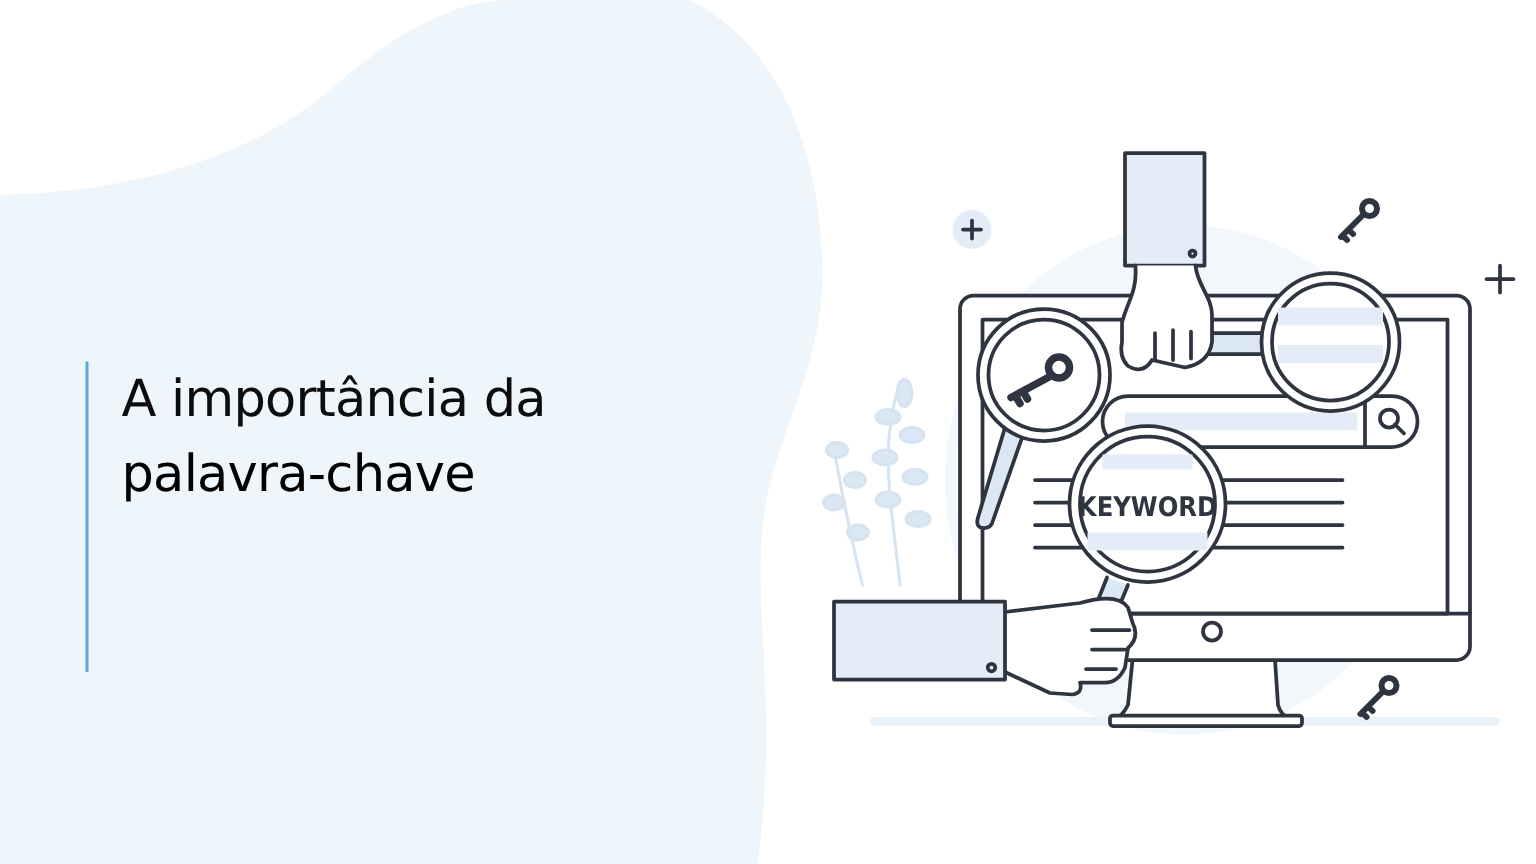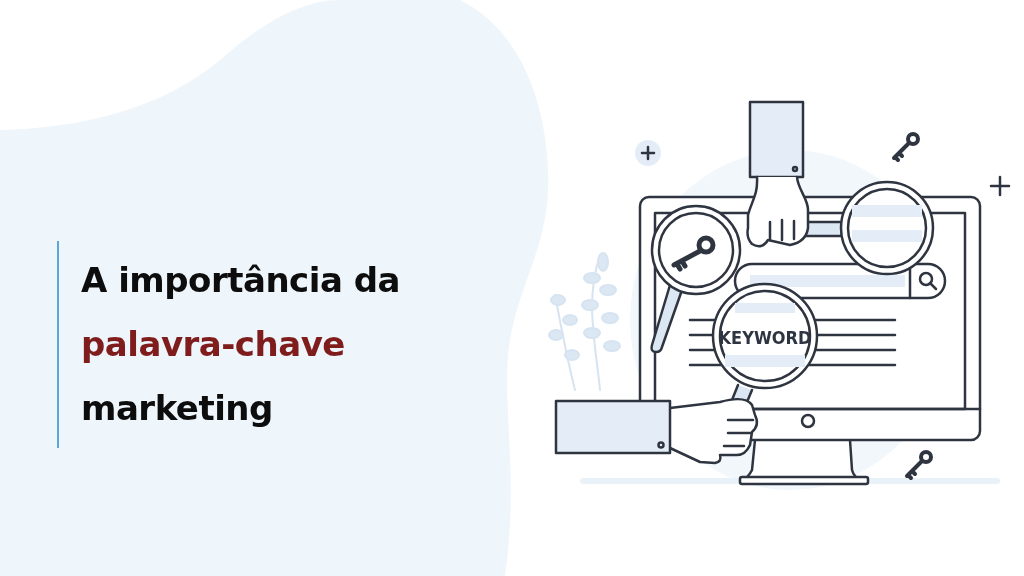--- a/index.html
+++ b/index.html
@@ -1,36 +1,35 @@
 <!DOCTYPE html>
 <html><head>
 <meta charset="utf-8">
 <style>
   html,body{margin:0;padding:0;}
   body{width:1024px;height:576px;overflow:hidden;background:#ffffff;position:relative;font-family:"DejaVu Sans","Liberation Sans",sans-serif;}
   .bg{position:absolute;left:0;top:0;width:1024px;height:576px;}
   .title-block{position:absolute;left:57px;top:241px;height:207px;border-left:2px solid #5aa7d8;padding-left:22px;}
-  .title-line{display:block;font-weight:bold;font-size:34px;line-height:50px;color:#0d0d0d;letter-spacing:-0.5px;white-space:nowrap;margin-top:14px;}
-  .title-line.accent{color:#7f1d1d;}
+  .title-line{display:block;font-weight:normal;font-size:34px;line-height:50px;color:#0d0d0d;letter-spacing:-0.5px;white-space:nowrap;}
+  .title-line.accent{color:#000000;}
   .illus{position:absolute;left:0;top:0;width:1024px;height:576px;}
   .kw{font-family:"DejaVu Sans Condensed","DejaVu Sans",sans-serif;font-weight:bold;}
 </style>
 </head>
 <body>
 
 <svg class="bg" viewBox="0 0 1024 576" xmlns="http://www.w3.org/2000/svg">
   <path d="M0,130 C80,128 160,110 220,60 C260,25 300,0 340,0 L460,0 C520,30 545,100 548,170 C552,240 520,280 510,340 C500,400 520,470 505,576 L0,576 Z" fill="#eef5fb"></path>
   <ellipse cx="790" cy="320" rx="160" ry="170" fill="#f2f7fc"></ellipse>
   <rect x="580" y="478" width="420" height="6" rx="3" fill="#e9f1f9"></rect>
 </svg>
 
 <div class="title-block">
   <span class="title-line">A importância da</span>
   <span class="title-line accent">palavra-chave</span>
-  <span class="title-line">marketing</span>
 </div>
 
 <svg class="illus" viewBox="0 0 1024 576" xmlns="http://www.w3.org/2000/svg" fill="none" stroke="#2f3540" stroke-width="2.5" stroke-linecap="round" stroke-linejoin="round">
 
   <g stroke="#d6e3f1" stroke-width="2" fill="#dbe7f3">
     <path d="M600,390 C595,340 585,300 600,255" fill="none"></path>
     <path d="M575,390 C565,350 560,320 555,295" fill="none"></path>
     <ellipse cx="603" cy="262" rx="5" ry="9"></ellipse>
     <ellipse cx="592" cy="278" rx="8" ry="5"></ellipse>
     <ellipse cx="608" cy="290" rx="8" ry="5"></ellipse>

